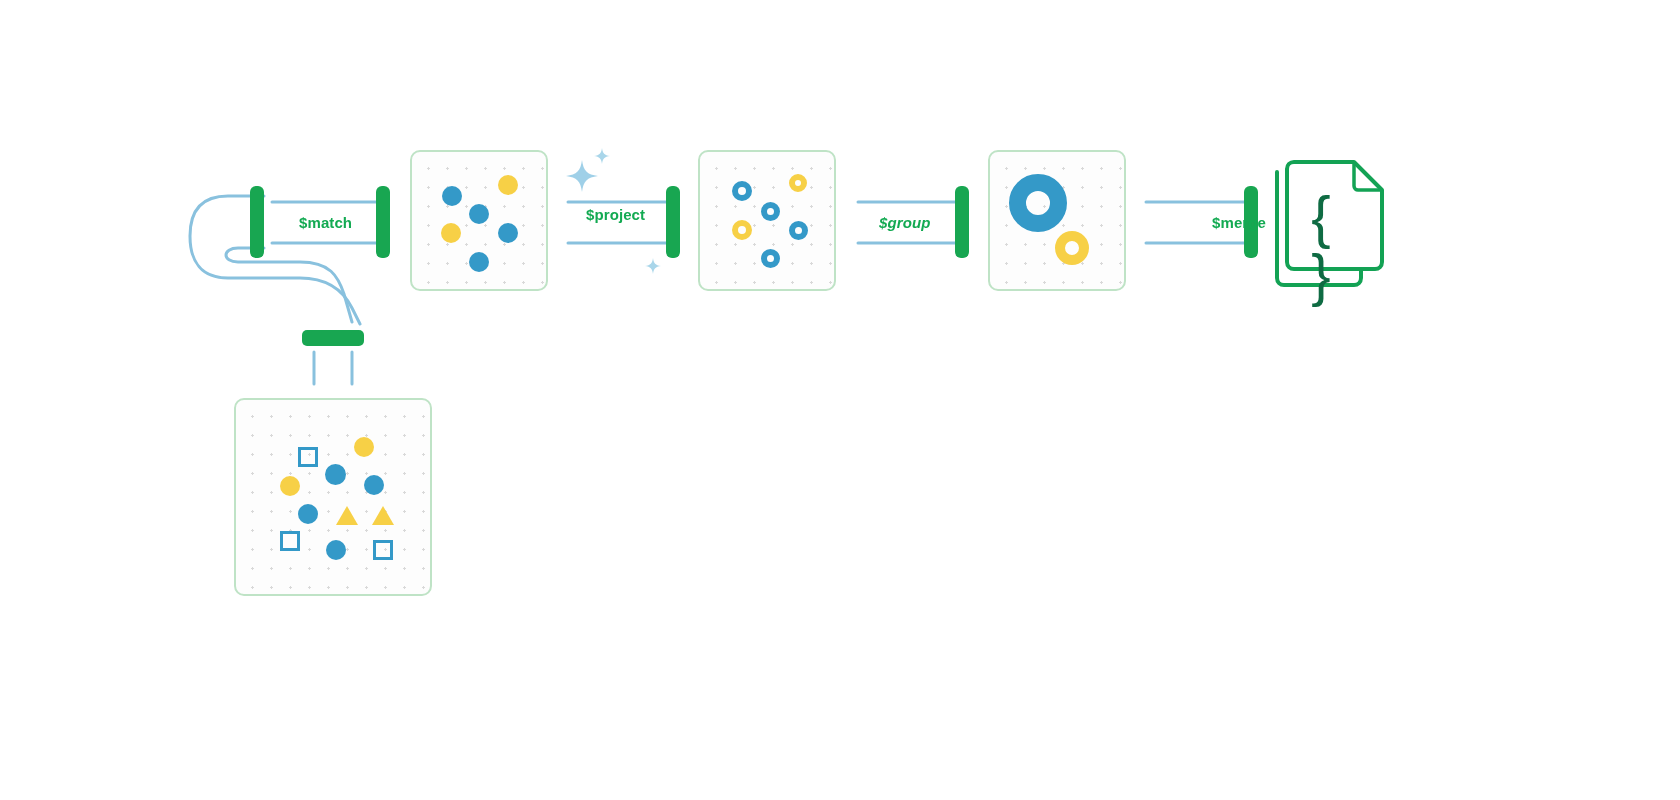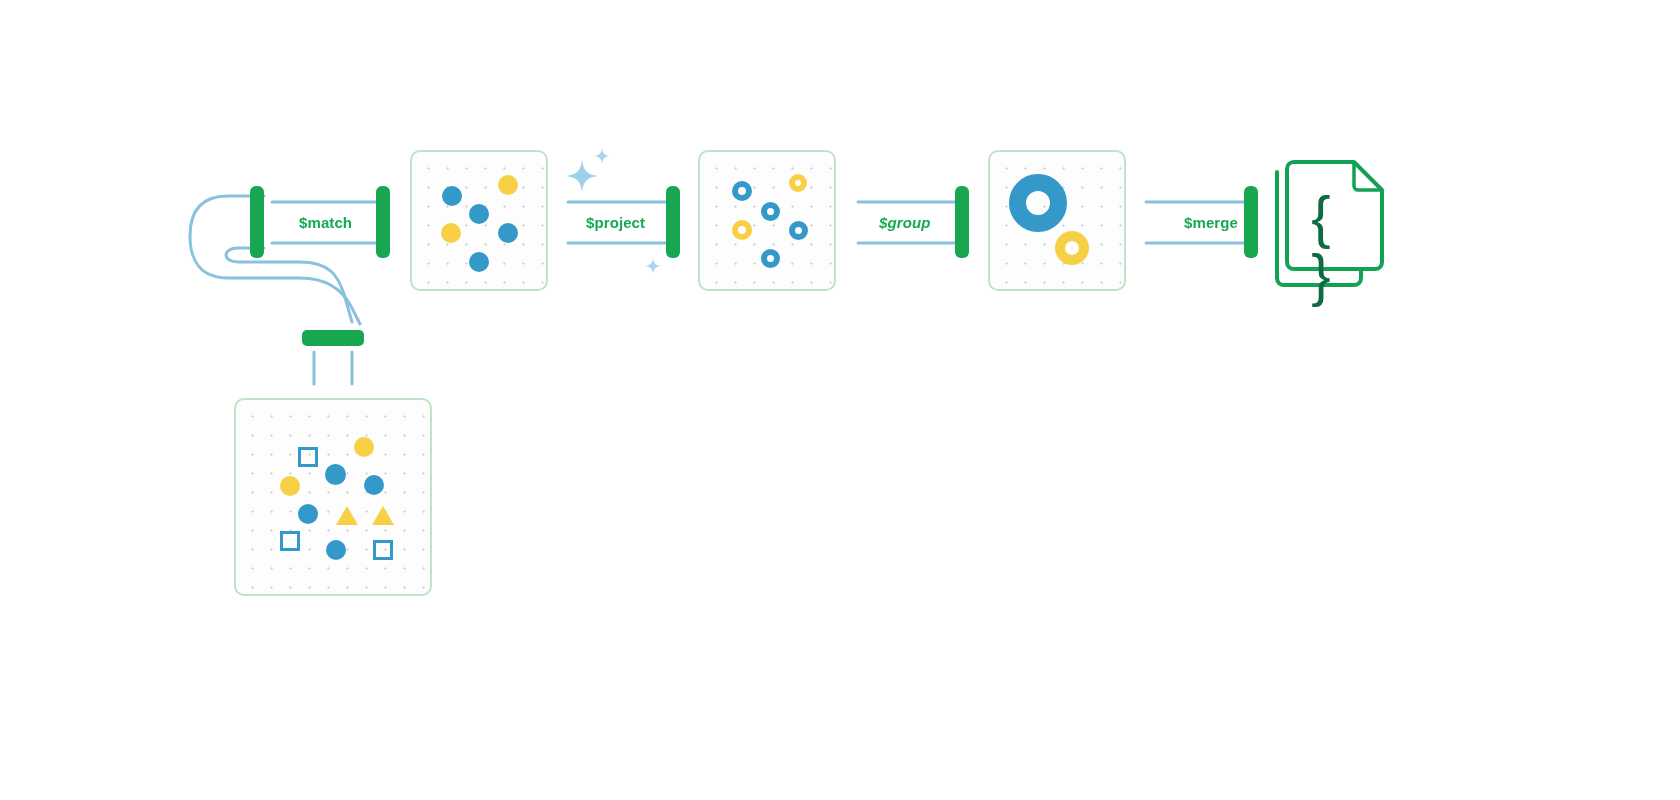--- a/index.html
+++ b/index.html
@@ -126,27 +126,27 @@
     <path d="M16 0 C17.5 11 21 14.5 32 16 C21 17.5 17.5 21 16 32 C14.5 21 11 17.5 0 16 C11 14.5 14.5 11 16 0 Z" fill="#9fd0e8"></path>
   </svg>
   <svg class="abs" style="left:594px;top:148px;width:16px;height:16px;">
     <path d="M8 0 C8.8 5.6 10.4 7.2 16 8 C10.4 8.8 8.8 10.4 8 16 C7.2 10.4 5.6 8.8 0 8 C5.6 7.2 7.2 5.6 8 0 Z" fill="#a9d6ea"></path>
   </svg>
   <svg class="abs" style="left:645px;top:258px;width:16px;height:16px;">
     <path d="M8 0 C8.8 5.6 10.4 7.2 16 8 C10.4 8.8 8.8 10.4 8 16 C7.2 10.4 5.6 8.8 0 8 C5.6 7.2 7.2 5.6 8 0 Z" fill="#a9d6ea"></path>
   </svg>
 
   <div class="gbar" style="left:666px;top:186px;width:14px;height:72px;"></div>
-  <div class="stage-label" style="left:586px;top:214px;">$project</div>
+  <div class="stage-label" style="left:586px;top:206px;">$project</div>
 
   <div class="gbar" style="left:955px;top:186px;width:14px;height:72px;"></div>
   <div class="stage-label" style="left:879px;top:214px;font-style:italic;">$group</div>
 
   <div class="gbar" style="left:1244px;top:186px;width:14px;height:72px;"></div>
-  <div class="stage-label" style="left:1184px;top:214px;text-align:right;">$merge</div>
+  <div class="stage-label" style="left:1212px;top:214px;text-align:right;">$merge</div>
 
   <svg class="jsondoc" style="left:1272px;top:150px;width:120px;height:140px;">
 
     <path d="M5 22 L5 128 C5 132 8 135 12 135 L82 135 C86 135 89 132 89 128 L89 36" fill="#ffffff" stroke="#13a254" stroke-width="4" stroke-linejoin="round" stroke-linecap="round"></path>
 
     <path d="M22 12 L82 12 L110 40 L110 112 C110 116 107 119 103 119 L22 119
              C18 119 15 116 15 112 L15 19 C15 15 18 12 22 12 Z" fill="#ffffff" stroke="#13a254" stroke-width="4" stroke-linejoin="round"></path>
 
     <path d="M82 12 L82 36 C82 38.5 84 40 86 40 L110 40" fill="none" stroke="#13a254" stroke-width="3.5" stroke-linejoin="round"></path>
   </svg>

